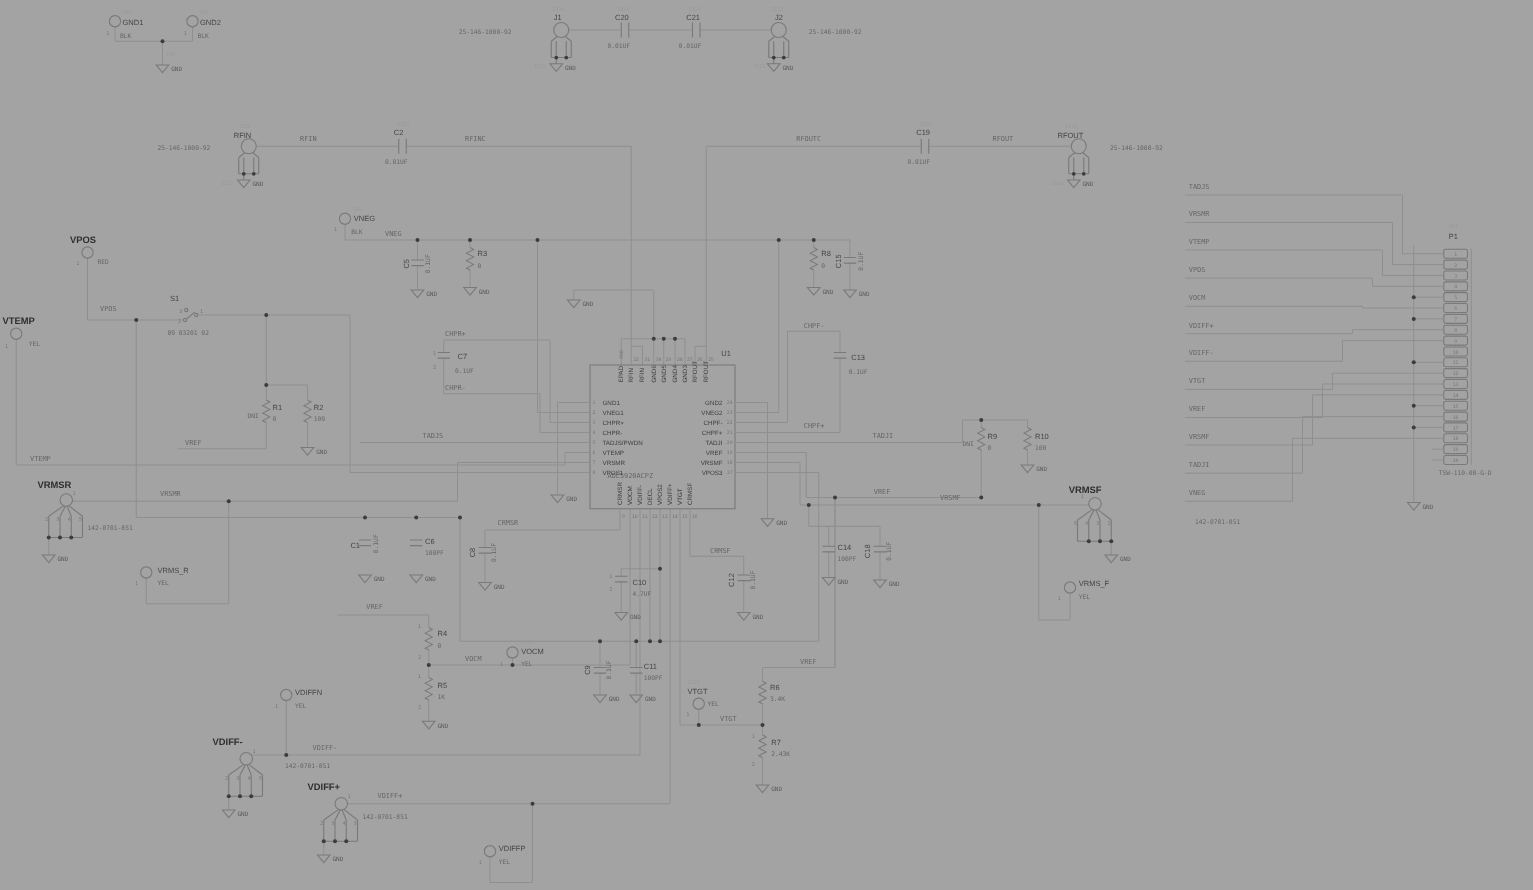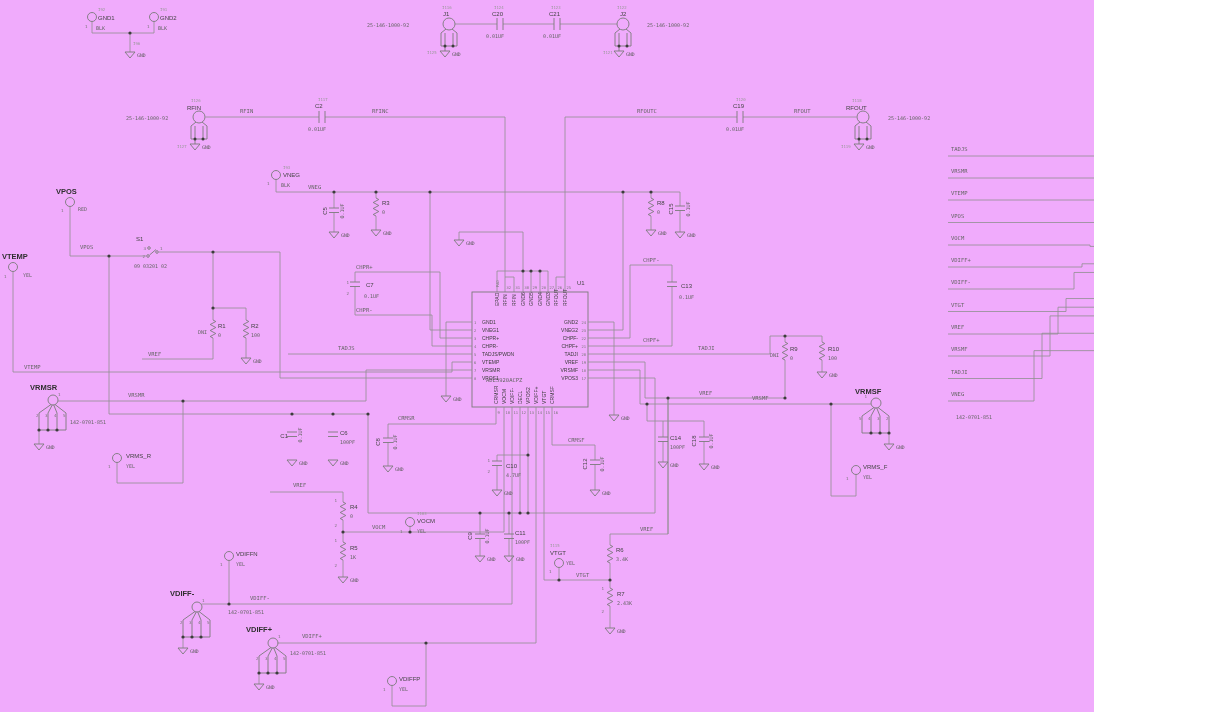--- a/index.html
+++ b/index.html
@@ -1,16 +1,16 @@
 <!DOCTYPE html>
 <html><head>
 <meta charset="utf-8">
 <style>
   html,body{margin:0;padding:0;background:#fff}
-  .page{position:relative;width:1094px;height:712px;background:#f0abfc;overflow:hidden}
+  .page{position:relative;width:1226px;height:712px;background:#a3a3a3;overflow:hidden}
   svg{display:block}
   .w{fill:none;stroke:#8f8f8f;stroke-width:.8}
   .s{fill:none;stroke:#7a7a7a;stroke-width:.9}
   .dot{fill:#3c3c3c;stroke:none}
   text{fill:#5a5a5a}
   .tb{font:600 7.5px "Liberation Sans",sans-serif;fill:#2f2f2f}
   .tr{font:6px "Liberation Sans",sans-serif;fill:#444}
   .tn{font:5.5px "DejaVu Sans Mono",monospace;fill:#666}
   .tv{font:5px "DejaVu Sans Mono",monospace;fill:#666}
   .ti{font:4px "DejaVu Sans Mono",monospace;fill:#999}

